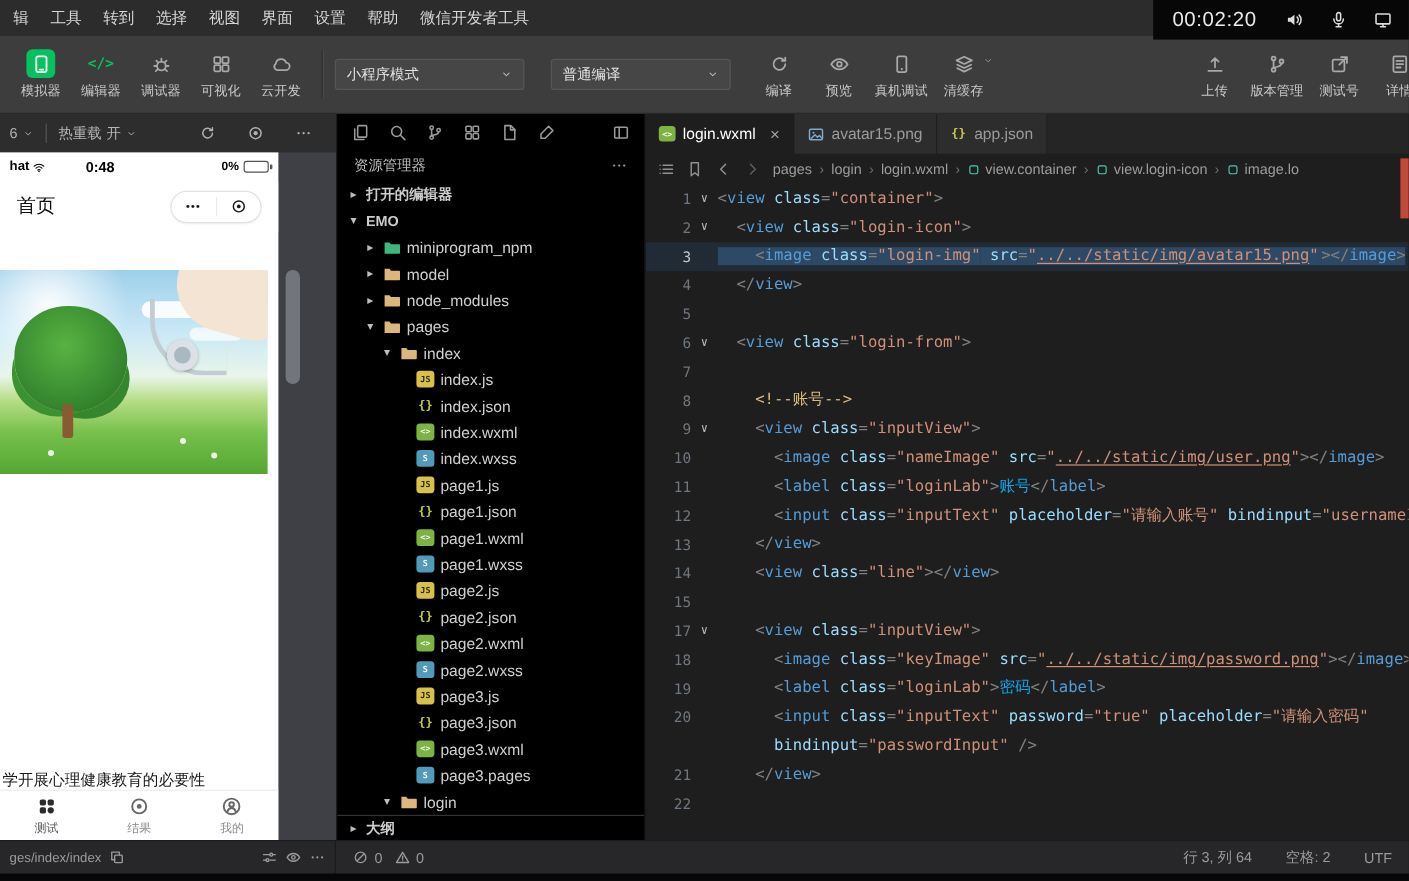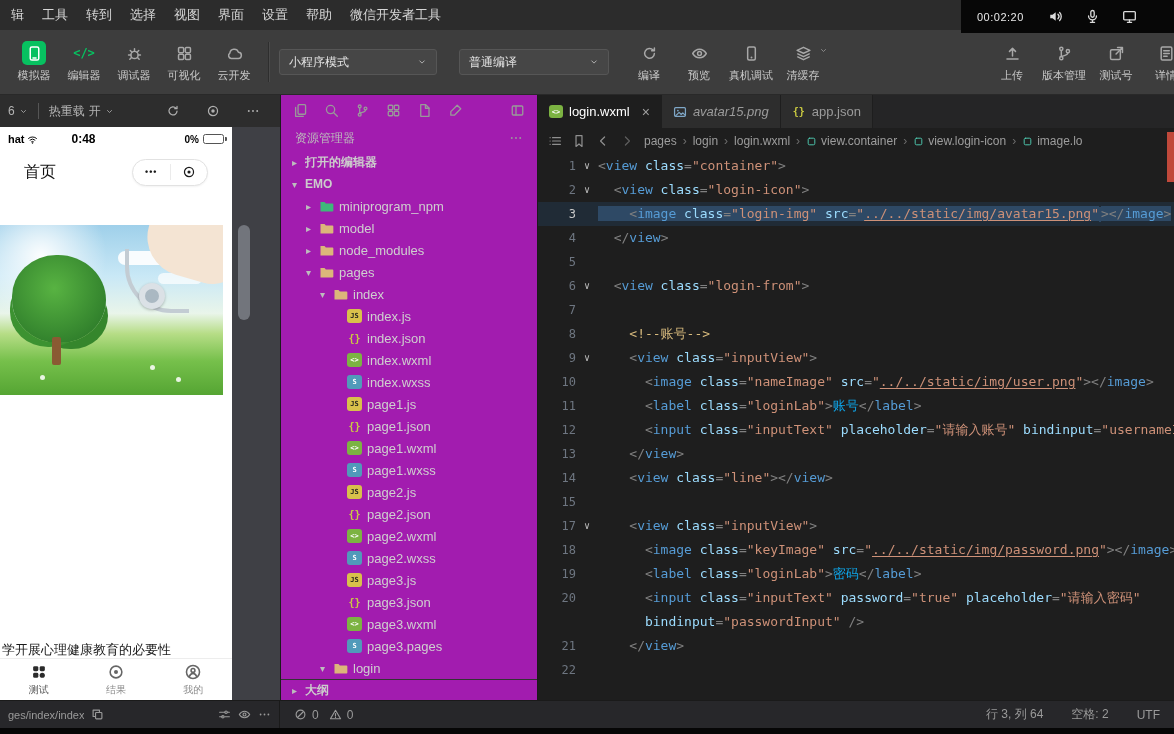--- a/index.html
+++ b/index.html
@@ -8,21 +8,21 @@
 .ic{width:16px;height:16px;display:block;}
 
 
 .menubar{position:absolute;left:0;top:0;width:100%;height:30px;background:#2c2c2c;display:flex;align-items:center;z-index:5;padding-left:2px;}
 .menu-items{display:flex;height:100%;}
 .menu-item{display:flex;align-items:center;padding:0 9px;font-size:13px;color:#d6d6d6;white-space:nowrap;}
 .win-title{position:absolute;left:50%;transform:translateX(-50%);font-size:12px;color:#8e8e8e;white-space:nowrap;}
 
 
 .recorder{position:absolute;top:0;right:0;width:213px;height:33px;background:#070707;z-index:20;display:flex;align-items:center;padding:0 16px;gap:22px;color:#e8e8e8;}
-.rec-time{font-size:11px;letter-spacing:.5px;margin-right:2px;}
+.rec-time{font-size:17px;letter-spacing:.5px;margin-right:2px;}
 .rec-ic{color:#dcdcdc;}
 .rec-ic .ic{width:15px;height:15px;}
 
 
 .toolbar{position:absolute;left:0;top:30px;width:100%;height:65px;background:#3d3d3d;border-bottom:1px solid #292929;display:flex;align-items:center;padding:0 10px;overflow:hidden;}
 .tools{display:flex;align-items:center;gap:2px;}
 .tool-btn{position:relative;min-width:48px;display:flex;flex-direction:column;align-items:center;gap:3px;padding:4px 4px;}
 .tool-btn .ibox{width:24px;height:24px;display:flex;align-items:center;justify-content:center;color:#a8a8a8;}
 .tool-btn .ibox .ic{width:17px;height:17px;}
 .ibox.green-bg{background:#07c160;border-radius:5px;color:#fff;}
@@ -54,21 +54,21 @@
 .sim-scrollbar{position:absolute;left:238px;top:130px;width:12px;height:95px;border-radius:6px;background:#72757c;}
 
 
 .p-status{position:absolute;top:0;left:0;width:100%;height:24px;display:flex;align-items:center;padding:0 8px;font-size:11px;font-weight:bold;color:#000;}
 .p-carrier{display:flex;align-items:center;gap:2px;}
 .p-carrier .ic{width:11px;height:11px;}
 .p-time{margin-left:34px;font-size:12px;}
 .p-batt-wrap{margin-left:auto;display:flex;align-items:center;gap:4px;font-size:10px;}
 .p-batt{width:21px;height:10px;border:1px solid #555;border-radius:2.5px;position:relative;}
 .p-batt:after{content:"";position:absolute;right:-4px;top:2px;width:2px;height:4px;background:#555;border-radius:0 1px 1px 0;}
-.p-nav{position:absolute;top:24px;left:0;width:100%;height:42px;display:flex;align-items:center;padding:0 24px;background:#fff;}
+.p-nav{position:absolute;top:24px;left:0;width:100%;height:42px;display:flex;align-items:center;padding:0 14px;background:#fff;}
 .p-nav-title{font-size:16px;color:#111;}
 .p-capsule{margin-left:auto;width:76px;height:27px;border:1px solid #e2e2e2;border-radius:14px;display:flex;align-items:center;background:#fff;box-shadow:0 1px 2px rgba(0,0,0,.05);}
 .p-capsule .half{flex:1;display:flex;align-items:center;justify-content:center;color:#1a1a1a;}
 .p-capsule .dots3{font-size:9px;letter-spacing:1px;font-weight:bold;}
 .p-capsule .divider{width:1px;height:16px;background:#ebebeb;}
 .p-capsule .ic{width:14px;height:14px;}
 .p-hero{position:absolute;left:0;top:98px;width:223px;height:170px;overflow:hidden;background:linear-gradient(180deg,#9fd0ea 0%,#c9e8f6 30%,#e9f5ea 52%,#b6dd86 64%,#76c04b 80%,#55a533 100%);}
 .sun{position:absolute;left:-34px;top:-44px;width:150px;height:150px;background:radial-gradient(circle,rgba(255,255,255,.95),rgba(255,255,255,0) 62%);}
 .cloud{position:absolute;background:#fff;border-radius:12px;opacity:.9;}
 .c1{left:118px;top:26px;width:56px;height:14px;}
@@ -94,21 +94,21 @@
 .bubble{position:absolute;left:-14px;top:110px;height:30px;padding:0 12px 0 18px;background:#fff;border-radius:15px;display:flex;align-items:center;font-size:12px;color:#555;box-shadow:0 2px 8px rgba(0,0,0,.18);}
 .p-headline{position:absolute;left:2px;top:514px;width:230px;font-size:13px;color:#1a1a1a;white-space:nowrap;overflow:hidden;}
 .p-tabbar{position:absolute;left:0;top:531px;width:232px;height:42px;background:#fff;border-top:1px solid #ededed;display:flex;}
 .p-tab{flex:1;display:flex;flex-direction:column;align-items:center;justify-content:center;gap:2px;font-size:10px;color:#8c8c8c;}
 .p-tab-ic{color:#666;}
 .p-tab-ic .ic{width:18px;height:18px;}
 .p-tab.active .p-tab-ic{color:#2b2b2b;}
 .p-tab.active{color:#555;}
 
 
-.explorer{position:absolute;left:280px;top:0;width:258px;height:605px;background:#a21caf;border-left:1px solid #1b1b1b;border-right:1px solid #1b1b1b;overflow:hidden;}
+.explorer{position:absolute;left:280px;top:0;width:258px;height:605px;background:#000000;border-left:1px solid #1b1b1b;border-right:1px solid #1b1b1b;overflow:hidden;}
 .exp-icons{height:30px;display:flex;align-items:center;padding:0 12px;color:#999;}
 .exp-left{display:flex;gap:16px;align-items:center;}
 .exp-ic .ic{width:15px;height:15px;}
 .exp-collapse{margin-left:auto;color:#999;}
 .exp-collapse .ic{width:15px;height:15px;}
 .exp-title-row{height:26px;display:flex;align-items:center;padding:0 14px;color:#bcbcbc;font-size:12px;}
 .exp-dots{margin-left:auto;color:#9a9a9a;}
 .exp-dots .ic{width:14px;height:14px;}
 .tree{font-size:13px;color:#cfcfcf;}
 .tree-row{height:22px;display:flex;align-items:center;gap:5px;white-space:nowrap;}
@@ -121,21 +121,21 @@
 .fb-json{background:transparent;color:#cbcb41;font-size:10px;}
 .fb-wxml{background:#7cb342;color:#fff;}
 .fb-wxss{background:#519aba;color:#fff;}
 .tree-label{overflow:hidden;text-overflow:ellipsis;}
 
 
 .editor{position:absolute;left:538px;top:0;width:636px;height:605px;background:#1e1e1e;overflow:hidden;}
 .tabbar{height:33px;background:#252526;display:flex;align-items:stretch;}
 .tab{display:flex;align-items:center;gap:6px;padding:0 11px;font-size:13px;color:#9b9b9b;background:#2d2d2d;border-right:1px solid #1e1e1e;white-space:nowrap;}
 .tab.active{background:#1e1e1e;color:#fff;}
-.tab.preview .tab-label{font-style:italic;}
+.tab.preview .tab-label{}
 .tab-fb{width:14px;height:13px;}
 .tab .ic{width:14px;height:14px;color:#7fa7c7;}
 .tab-close{margin-left:6px;font-size:14px;color:#a0a0a0;}
 .crumbbar{height:26px;display:flex;align-items:center;gap:10px;padding:0 10px;color:#9d9d9d;font-size:12px;white-space:nowrap;overflow:hidden;}
 .cb-ic{color:#8f8f8f;flex:none;}
 .cb-ic .ic{width:14px;height:14px;}
 .cb-ic.dim{color:#5e5e5e;}
 .crumbs{display:flex;align-items:center;gap:6px;overflow:hidden;}
 .crumb{display:flex;align-items:center;gap:4px;}
 .crumb-sym{color:#4ec9b0;}

